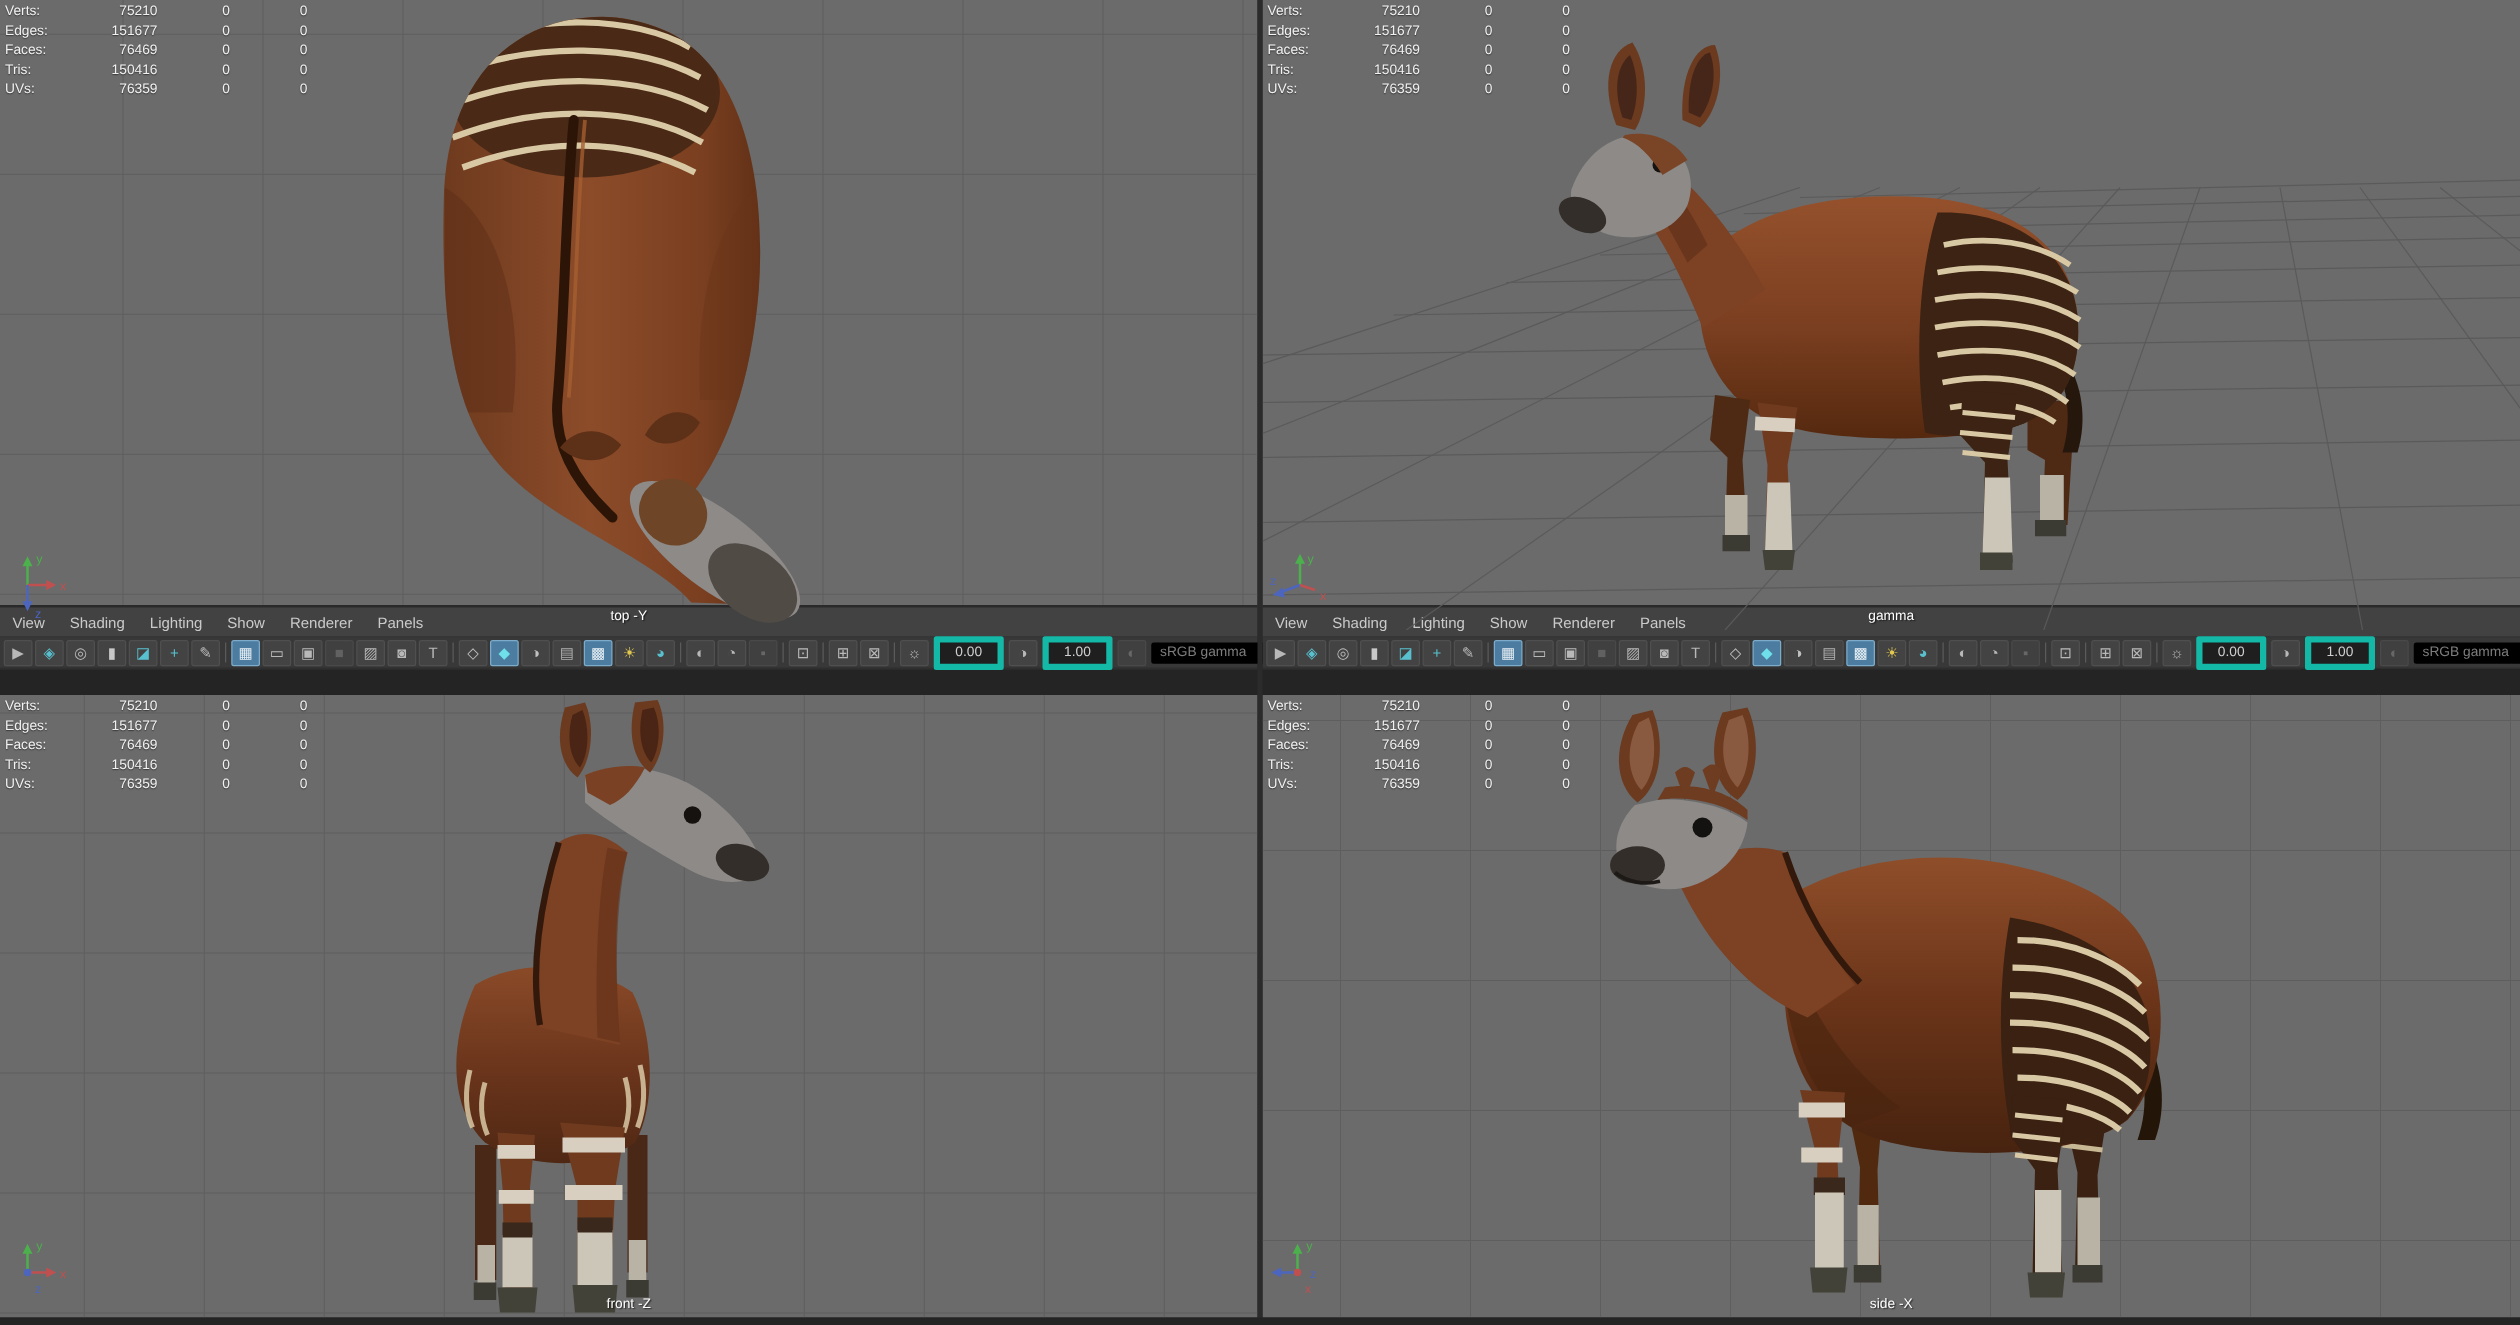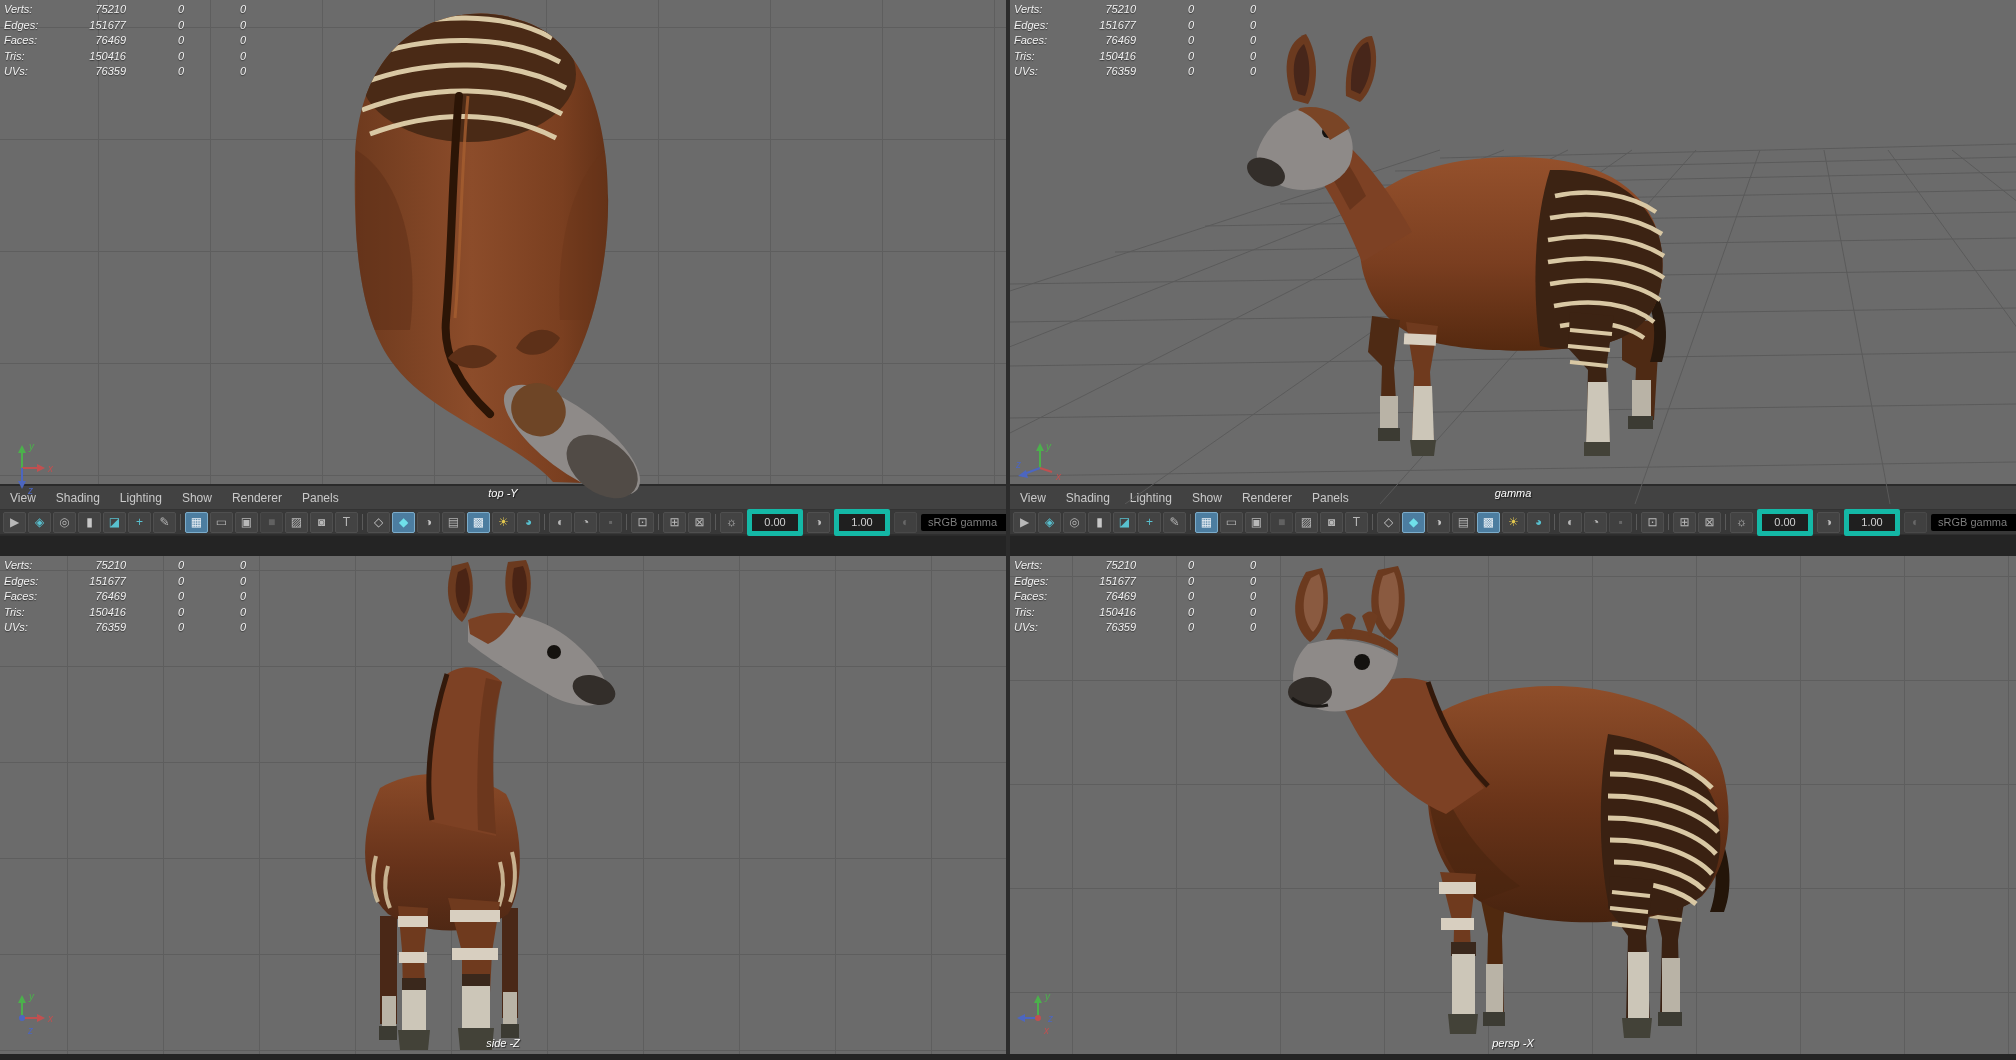--- a/index.html
+++ b/index.html
@@ -1,18 +1,18 @@
 <!DOCTYPE html>
 <html><head>
 <meta charset="utf-8">
 <style>
   html,body{margin:0;padding:0;background:#242424;}
   body{width:2016px;height:1060px;font-family:"Liberation Sans",sans-serif;overflow:hidden;position:relative;}
   .app{position:absolute;left:0;top:0;width:2016px;height:1060px;background:#242424;}
-  .viewport{position:absolute;background-color:#6b6b6b;overflow:hidden;font-style:italic;}
+  .viewport{position:absolute;background-color:#6b6b6b;overflow:hidden;}
   #vp-tl{left:0;top:0;width:1006px;height:504px;
     background-image:linear-gradient(#5e5e5e 1px,transparent 1px),linear-gradient(90deg,#5e5e5e 1px,transparent 1px);
     background-size:112px 112px;background-position:98px 27px;}
   #vp-tr{left:1010px;top:0;width:1006px;height:504px;}
   #vp-bl{left:0;top:556px;width:1006px;height:498px;
     background-image:linear-gradient(#5e5e5e 1px,transparent 1px),linear-gradient(90deg,#5e5e5e 1px,transparent 1px);
     background-size:96px 96px;background-position:67px 14px;}
   #vp-br{left:1010px;top:556px;width:1006px;height:498px;
     background-image:linear-gradient(#5e5e5e 1px,transparent 1px),linear-gradient(90deg,#5e5e5e 1px,transparent 1px);
     background-size:104px 104px;background-position:62px 20px;}
@@ -448,21 +448,21 @@
     <svg class="axis" width="56" height="58" viewBox="0 0 56 58">
       <line x1="18" y1="30" x2="18" y2="14" stroke="#4cb04c" stroke-width="2"></line>
         <polygon points="14,15 22,15 18,7" fill="#4cb04c"></polygon>
       <text x="25" y="12" fill="#4cb04c">y</text>
       <line x1="18" y1="30" x2="34" y2="30" stroke="#c05050" stroke-width="2"></line>
         <polygon points="33,26 33,34 41,30" fill="#c05050"></polygon>
       <text x="44" y="34" fill="#c05050">x</text>
       <circle cx="18" cy="30" r="3" fill="#4c66c0"></circle>
       <text x="24" y="46" fill="#4c66c0">z</text>
     </svg>
-    <div class="vp-label">side -Z</div>
+    <div class="vp-label">front -Z</div>
   </div>
 
   <div class="viewport" id="vp-br">
     <div class="hud">
 
     <div class="hud-row">
         <span class="h-label">Verts:</span>
         <span class="h-val">75210</span>
         <span class="h-val">0</span>
         <span class="h-val">0</span>
@@ -554,18 +554,18 @@
     <svg class="axis" width="56" height="58" viewBox="0 0 56 58">
       <line x1="24" y1="30" x2="24" y2="14" stroke="#4cb04c" stroke-width="2"></line>
         <polygon points="20,15 28,15 24,7" fill="#4cb04c"></polygon>
       <text x="31" y="12" fill="#4cb04c">y</text>
       <line x1="24" y1="30" x2="10" y2="30" stroke="#4c66c0" stroke-width="2"></line>
         <polygon points="11,26 11,34 3,30" fill="#4c66c0"></polygon>
       <text x="34" y="34" fill="#4c66c0">z</text>
       <circle cx="24" cy="30" r="3" fill="#c05050"></circle>
       <text x="30" y="46" fill="#c05050">x</text>
     </svg>
-    <div class="vp-label">persp -X</div>
+    <div class="vp-label">side -X</div>
   </div>
 
   <div class="vdivider"></div>
   <div class="bottomstrip"></div>
 </div>
 
 </body></html>

